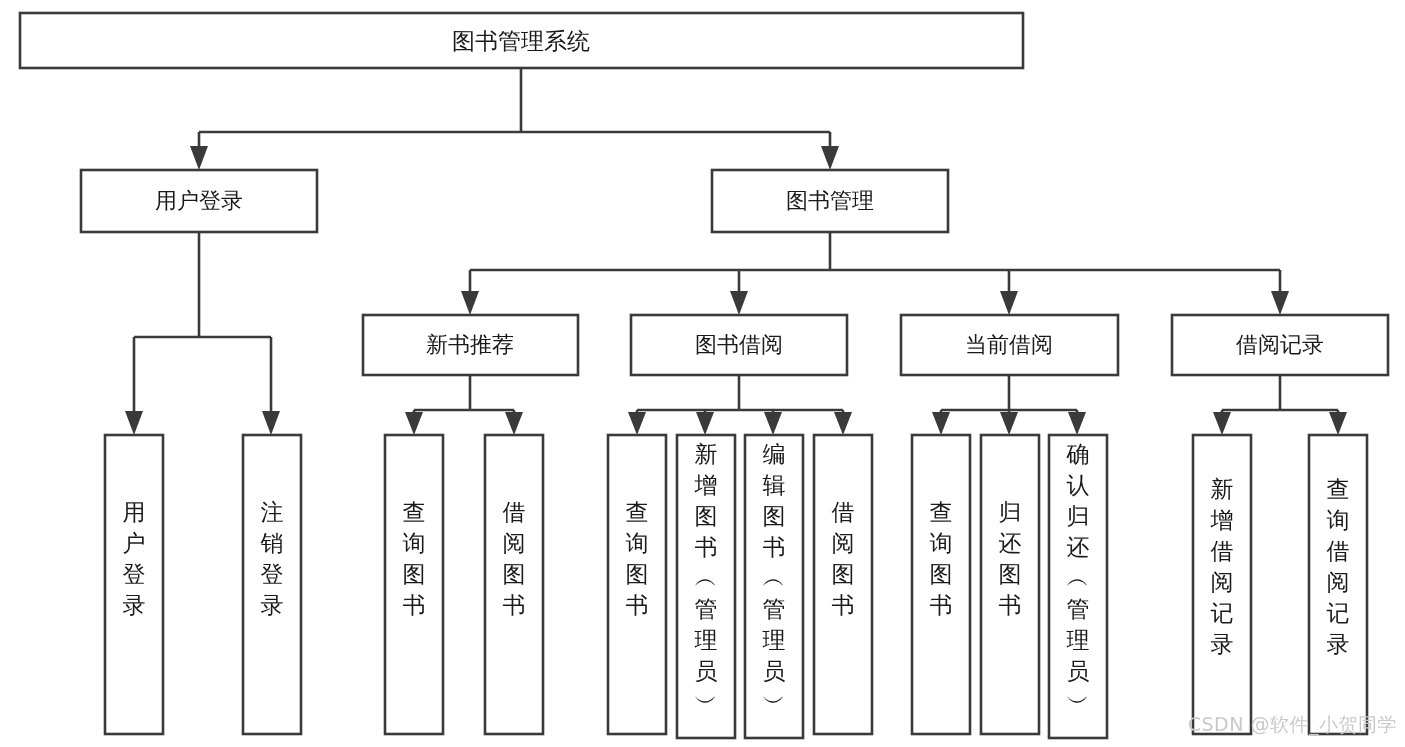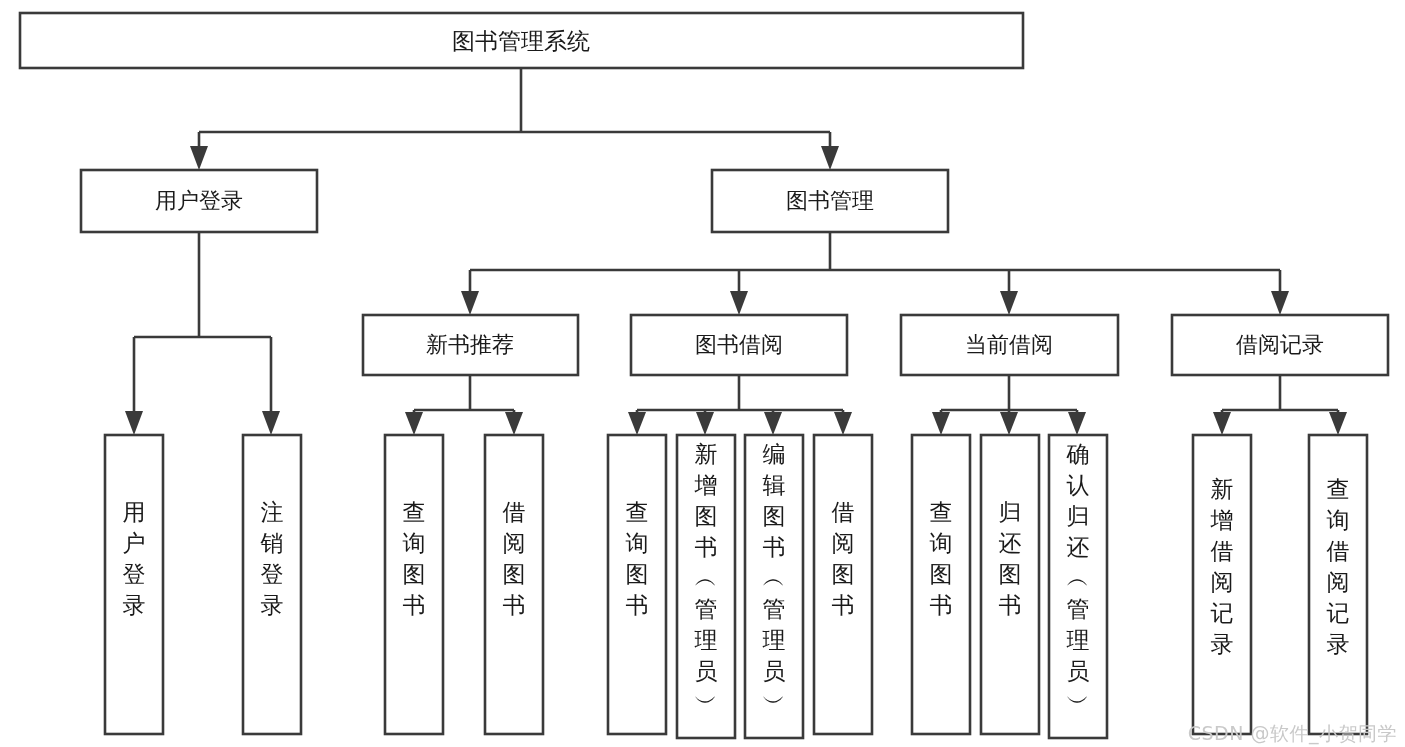--- a/index.html
+++ b/index.html
@@ -53,21 +53,21 @@
     fill: none;
     stroke-linecap: butt;
   }
   .arrow-head {
     fill: #3a3a3a;
     stroke: none;
   }
   .watermark {
     position: absolute;
     right: 8px;
-    bottom: 0;
+    bottom: 9px;
     font-family: "DejaVu Sans", "Liberation Sans", sans-serif;
     font-size: 19px;
     color: #c9c9c9;
     white-space: nowrap;
     letter-spacing: 0.5px;
     pointer-events: none;
   }
 </style>
 </head>
 <body>

